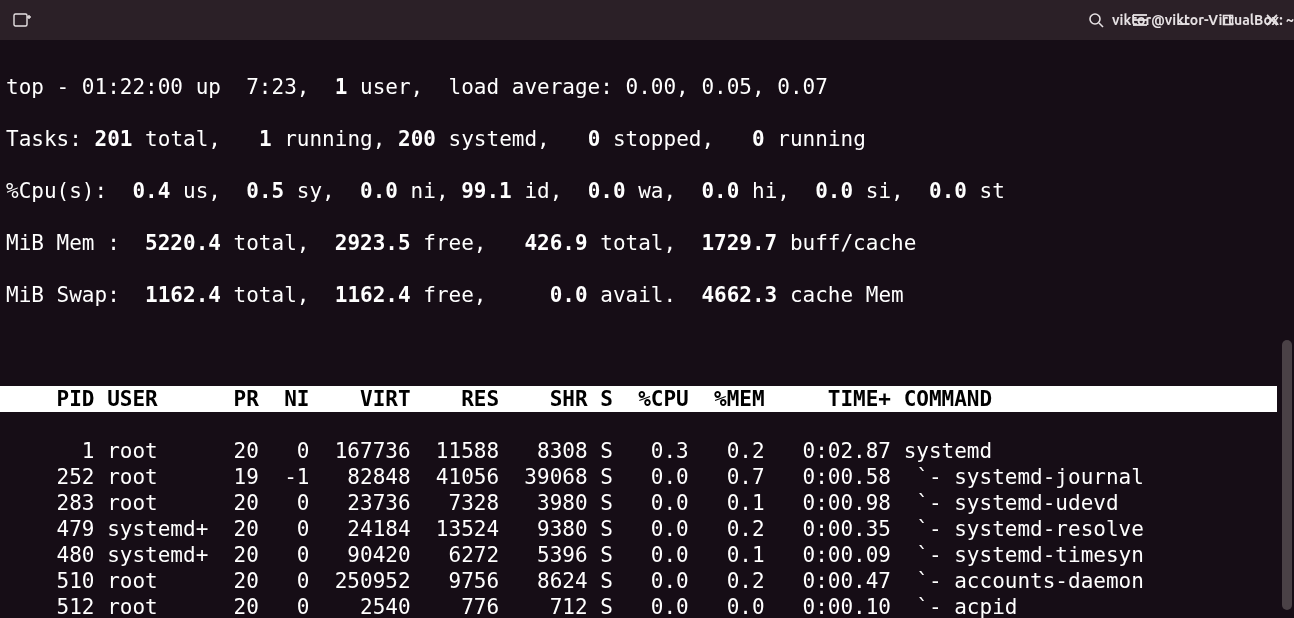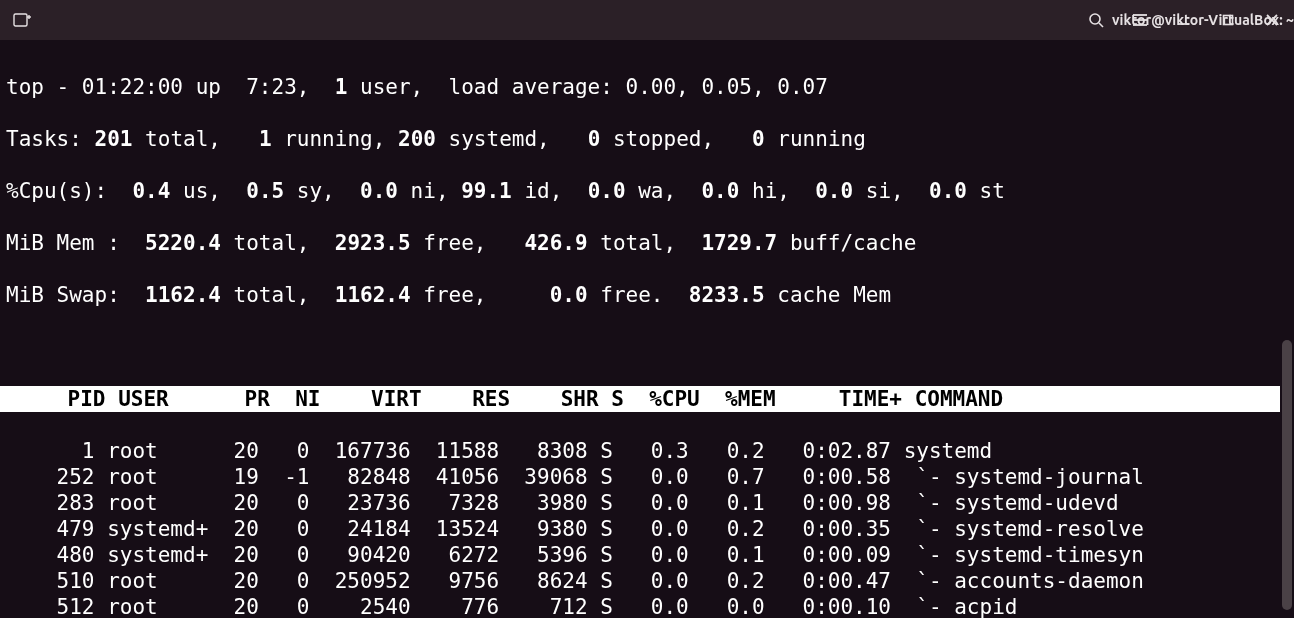--- a/index.html
+++ b/index.html
@@ -56,21 +56,21 @@
     white-space: pre;
     letter-spacing: 0;
   }
   .terminal .row { padding-left:6px; }
   .terminal .b { font-weight:700; }
   .header-inv {
     background:#ffffff;
     color:#000000;
     font-weight:700;
     display:block;
-    padding-left:17px;
+    padding-left:6px;
     width:1271px;
   }
   .scrollbar {
     position:absolute;
     right:0;
     top:40px;
     width:14px;
     height:578px;
     background:#160d16;
   }
@@ -127,21 +127,21 @@
       </svg>
     </div>
   </div>
 </div>
 
 <div class="terminal">
 <div class="row"><span>top - 01:22:00 up  7:23,  </span><span class="b">1</span><span> user,  load average: 0.00, 0.05, 0.07</span></div>
 <div class="row"><span>Tasks: </span><span class="b">201</span><span> total,   </span><span class="b">1</span><span> running, </span><span class="b">200</span><span> systemd,   </span><span class="b">0</span><span> stopped,   </span><span class="b">0</span><span> running</span></div>
 <div class="row"><span>%Cpu(s):  </span><span class="b">0.4</span><span> us,  </span><span class="b">0.5</span><span> sy,  </span><span class="b">0.0</span><span> ni, </span><span class="b">99.1</span><span> id,  </span><span class="b">0.0</span><span> wa,  </span><span class="b">0.0</span><span> hi,  </span><span class="b">0.0</span><span> si,  </span><span class="b">0.0</span><span> st</span></div>
 <div class="row"><span>MiB Mem :  </span><span class="b">5220.4</span><span> total,  </span><span class="b">2923.5</span><span> free,   </span><span class="b">426.9</span><span> total,  </span><span class="b">1729.7</span><span> buff/cache</span></div>
-<div class="row"><span>MiB Swap:  </span><span class="b">1162.4</span><span> total,  </span><span class="b">1162.4</span><span> free,     </span><span class="b">0.0</span><span> free.  </span><span class="b">8233.5</span><span> cache Mem</span></div>
+<div class="row"><span>MiB Swap:  </span><span class="b">1162.4</span><span> total,  </span><span class="b">1162.4</span><span> free,     </span><span class="b">0.0</span><span> avail.  </span><span class="b">4662.3</span><span> cache Mem</span></div>
 <div class="row"> </div>
 <span class="header-inv">    PID USER      PR  NI    VIRT    RES    SHR S  %CPU  %MEM     TIME+ COMMAND                                            </span>
 <div id="proc-rows"><div class="row">      1 root      20   0  167736  11588   8308 S   0.3   0.2   0:02.87 systemd</div><div class="row">    252 root      19  -1   82848  41056  39068 S   0.0   0.7   0:00.58  `- systemd-journal</div><div class="row">    283 root      20   0   23736   7328   3980 S   0.0   0.1   0:00.98  `- systemd-udevd</div><div class="row">    479 systemd+  20   0   24184  13524   9380 S   0.0   0.2   0:00.35  `- systemd-resolve</div><div class="row">    480 systemd+  20   0   90420   6272   5396 S   0.0   0.1   0:00.09  `- systemd-timesyn</div><div class="row">    510 root      20   0  250952   9756   8624 S   0.0   0.2   0:00.47  `- accounts-daemon</div><div class="row">    512 root      20   0    2540    776    712 S   0.0   0.0   0:00.10  `- acpid</div></div>
 </div>
 
 <div class="scrollbar">
   <div class="thumb"></div>
 </div>
 
 </body></html>

